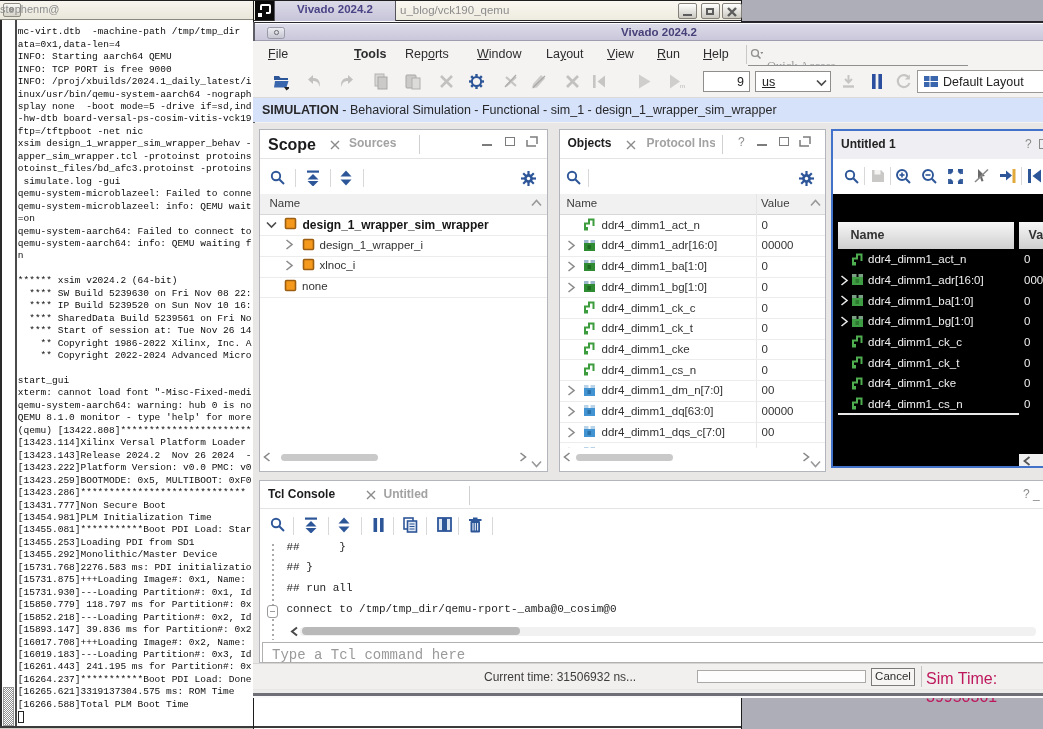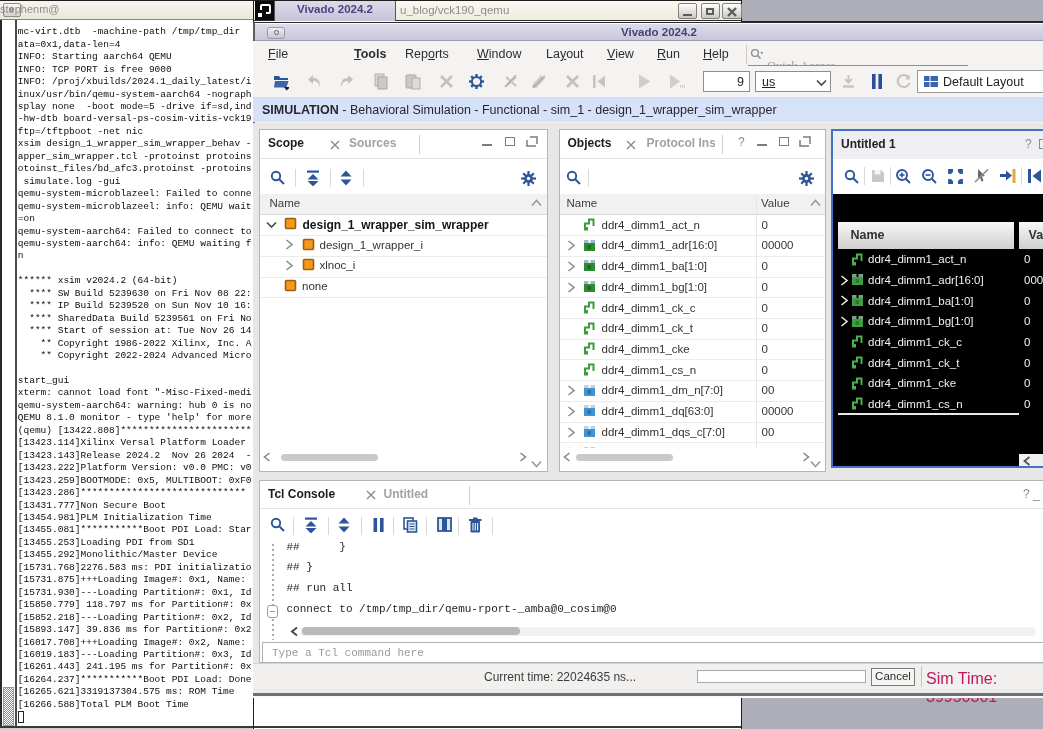--- a/index.html
+++ b/index.html
@@ -230,21 +230,21 @@
     </div>
   </div>
 
   <div class="abs" style="left:-2px;top:75px;width:810px;height:24px;background:#d6e2fa;">
     <div class="abs" style="left:9px;top:5px;font-size:12.5px;color:#28282a;"><b>SIMULATION</b> - Behavioral Simulation - Functional - sim_1 - design_1_wrapper_sim_wrapper</div>
   </div>
 
   <div class="abs" id="workspace" style="left:-2px;top:100px;width:810px;height:567px;background:#e9e7e6;">
 
     <div class="abs" id="scope" style="left:6px;top:6px;width:289px;height:342.5px;background:#fff;border:1px solid #b2b6bc;box-sizing:border-box;">
-      <div class="abs" style="left:8px;top:6px;font-size:12px;font-weight:bold;color:#1c1c1e;">Scope</div>
+      <div class="abs" style="left:8px;top:6px;font-size:16px;font-weight:bold;color:#1c1c1e;">Scope</div>
       <svg class="abs" style="left:70px;top:9.5px;" width="10" height="10">
           <path d="M1,1 L9,9 M9,1 L1,9" stroke="#8a8a8a" stroke-width="1.4"></path>
         </svg>
       <div class="abs" style="left:89px;top:6px;font-size:12px;font-weight:bold;color:#a2a2a2;">Sources</div>
       <div class="abs" style="left:159px;top:5px;width:1px;height:19px;background:#d0d0d0;"></div>
       <div class="abs" style="left:222px;top:14px;width:10px;height:2px;background:#7c7c7c;"></div>
       <div class="abs" style="left:245px;top:6.5px;width:10px;height:9.5px;border:1.5px solid #7c7c7c;box-sizing:border-box;"></div>
       <svg class="abs" style="left:266px;top:6px;" width="12" height="11">
           <path d="M1,4 V10 H10 M4,1 H11 V8" stroke="#7c7c7c" stroke-width="1.5" fill="none"></path>
         </svg>
@@ -687,27 +687,27 @@
 connect to /tmp/tmp_dir/qemu-rport-_amba@0_cosim@0</div>
       <div class="abs" style="left:7px;top:124.5px;width:11px;height:13px;border:1.5px solid #9a9a9a;border-radius:3px;box-sizing:border-box;background:#fff;">
           <div class="abs" style="left:2px;top:4.5px;width:4.5px;height:1.5px;background:#9a9a9a;"></div>
         </div>
       <svg class="abs" style="left:30px;top:145.5px;" width="9" height="11">
           <path d="M7,1.5 L2,5.5 L7,9.5" stroke="#4a4a4a" stroke-width="2" fill="none"></path>
         </svg>
       <div class="abs" style="left:40px;top:146px;width:736px;height:9px;background:#f1f1f1;border-radius:4px;"></div>
       <div class="abs" style="left:42px;top:146.5px;width:218px;height:8px;background:#b9b9b9;border-radius:4px;"></div>
       <div class="abs" style="left:2px;top:161.5px;width:792px;height:20.5px;background:#fff;border:1px solid #b0b0b0;box-sizing:border-box;">
-          <div class="abs pre" style="left:9px;top:3.5px;font-size:11px;color:#9a9a9a;text-align:center;">Type a Tcl command here</div>
+          <div class="abs pre" style="left:9px;top:3.5px;font-size:14px;color:#9a9a9a;text-align:center;">Type a Tcl command here</div>
         </div>
       </div>
   </div>
 
   <div class="abs" id="statusbar" style="left:-2px;top:640px;width:810px;height:26px;background:#f1f0ee;border-top:1px solid #d5d4d2;box-sizing:border-box;">
-    <div class="abs" style="left:231px;top:6px;font-size:12px;color:#3c3c3c;">Current time: 22024635 ns...</div>
+    <div class="abs" style="left:231px;top:6px;font-size:12px;color:#3c3c3c;">Current time: 31506932 ns...</div>
     <div class="abs" style="left:444px;top:5.5px;width:169px;height:13.5px;background:#fdfdfd;border:1px solid #aaa9a7;box-sizing:border-box;"></div>
     <div class="abs" style="left:618px;top:3.5px;width:44px;height:18px;background:#f6f5f3;border:1px solid #7a7a78;box-sizing:border-box;text-align:center;font-size:11.5px;color:#2e2e2e;padding-top:1.5px;">Cancel</div>
     <div class="abs" style="left:667.5px;top:2px;width:1px;height:21px;background:#c4c3c1;"></div>
     <div class="abs" style="left:673px;top:6px;font-size:16px;color:#be185d;">Sim Time: 39950301</div>
   </div>
 
   <div class="abs" style="left:-2px;top:666.5px;width:810px;height:3.5px;background:#ececea;"></div>
   <div class="abs" style="left:-2px;top:670px;width:810px;height:3px;background:#6e6e76;"></div>
   <div class="abs" style="left:-2px;top:673px;width:810px;height:1.5px;background:#fafafa;"></div>
 </div>

